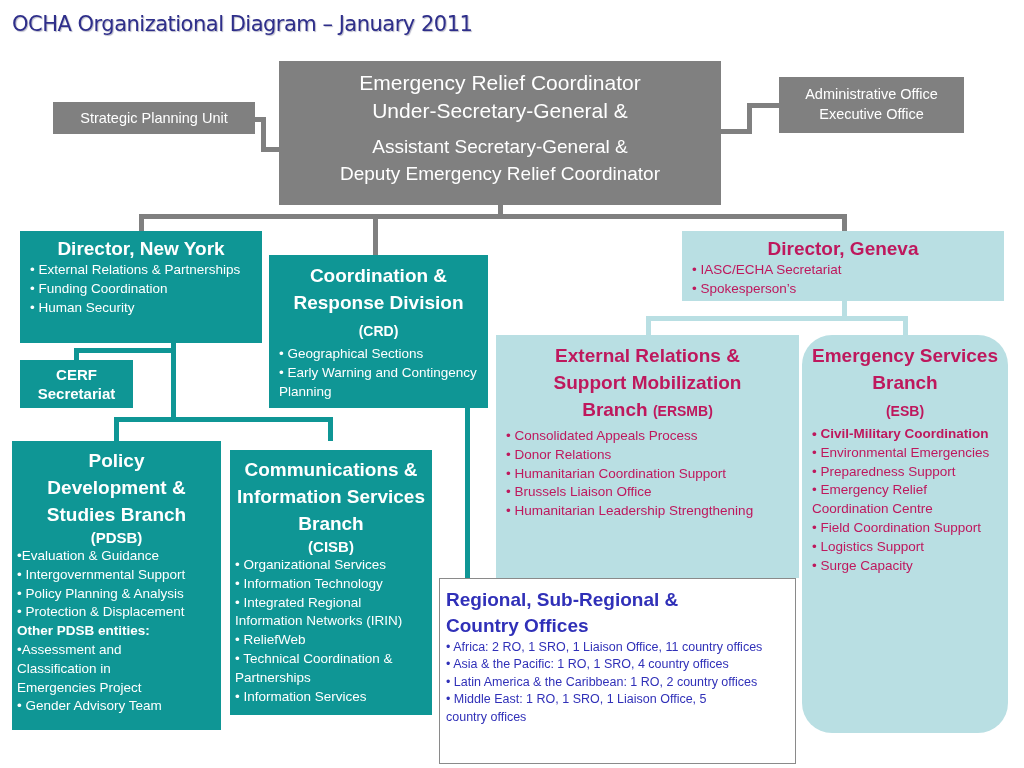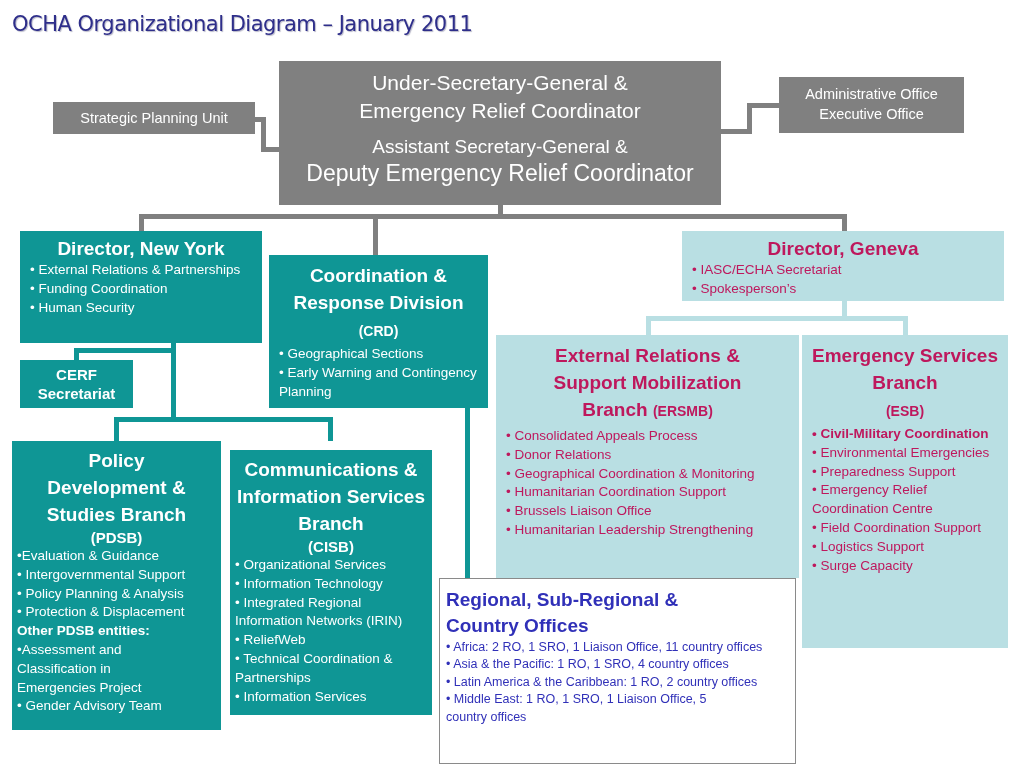--- a/index.html
+++ b/index.html
@@ -48,25 +48,25 @@
 <div class="line-t" style="left:114px;top:417px;width:5px;height:24px;"></div>
 <div class="line-t" style="left:328px;top:417px;width:5px;height:24px;"></div>
 <div class="line-t" style="left:465px;top:407px;width:5px;height:172px;"></div>
 
 <div class="line-l" style="left:842px;top:300px;width:5px;height:20px;"></div>
 <div class="line-l" style="left:646px;top:316px;width:262px;height:5px;"></div>
 <div class="line-l" style="left:646px;top:316px;width:5px;height:20px;"></div>
 <div class="line-l" style="left:903px;top:316px;width:5px;height:20px;"></div>
 
 <div class="abs gray" style="left:279px;top:61px;width:442px;height:144px;padding-top:8px;font-size:21px;line-height:28px;">
+  <div>Emergency Relief Coordinator</div>
   <div>Under-Secretary-General &amp;</div>
-  <div>Emergency Relief Coordinator</div>
   <div style="height:8px;"></div>
   <div style="font-size:19px;line-height:27px;">Assistant Secretary-General &amp;</div>
-  <div style="font-size:23px;line-height:27px;">Deputy Emergency Relief Coordinator</div>
+  <div style="font-size:19px;line-height:27px;">Deputy Emergency Relief Coordinator</div>
 </div>
 
 <div class="abs gray" style="left:53px;top:102px;width:202px;height:32px;line-height:32px;font-size:14.5px;">
   <span>Strategic Planning Unit</span>
 </div>
 
 <div class="abs gray" style="left:779px;top:77px;width:185px;height:56px;padding-top:7px;font-size:14.5px;line-height:20px;">
   <div>Administrative Office</div>
   <div>Executive Office</div>
 </div>
@@ -103,28 +103,27 @@
   </ul>
 </div>
 
 <div class="abs light" style="left:496px;top:335px;width:303px;height:243px;padding:7px 10px 0 10px;">
   <div class="hdr" style="font-size:19px;line-height:27px;padding:0 14px;">
     <span>External Relations &amp; Support Mobilization Branch</span> <small>(ERSMB)</small>
   </div>
   <ul class="items" style="margin-top:2px;">
     <li>• Consolidated Appeals Process</li>
     <li>• Donor Relations</li>
-    <li>• Geographical Coordination &amp; Monitoring</li>
     <li>• Humanitarian Coordination Support</li>
     <li>• Brussels Liaison Office</li>
     <li>• Humanitarian Leadership Strengthening</li>
   </ul>
 </div>
 
-<div class="abs light" style="left:802px;top:335px;width:206px;height:313px;padding:7px 10px 0 10px;">
+<div class="abs light" style="left:802px;top:335px;width:206px;height:398px;padding:7px 10px 0 10px;border-radius:30px;">
   <div class="hdr" style="font-size:19px;line-height:27px;">
     <span>Emergency Services Branch</span><br><small>(ESB)</small>
   </div>
   <ul class="items">
     <li class="bold">• Civil-Military Coordination</li>
     <li>• Environmental Emergencies</li>
     <li>• Preparedness Support</li>
     <li>• Emergency Relief Coordination Centre</li>
     <li>• Field Coordination Support</li>
     <li>• Logistics Support</li>

